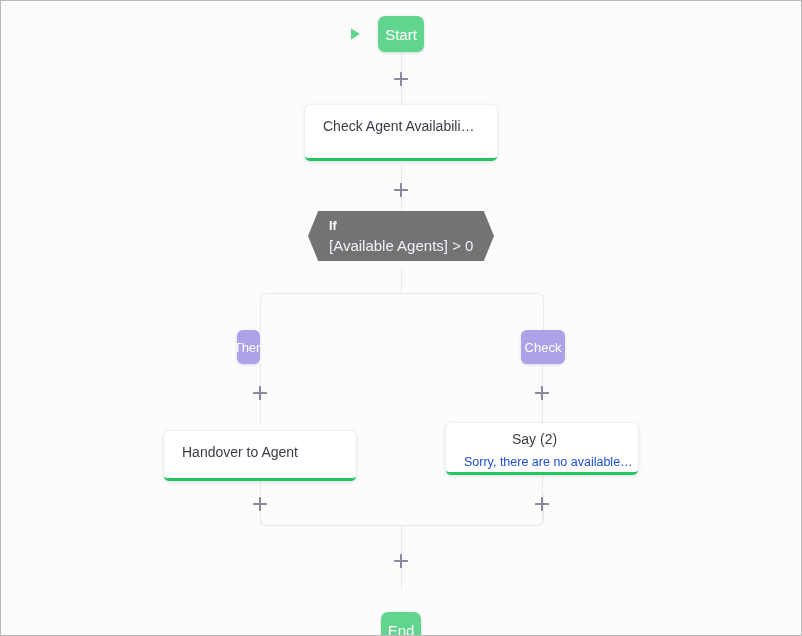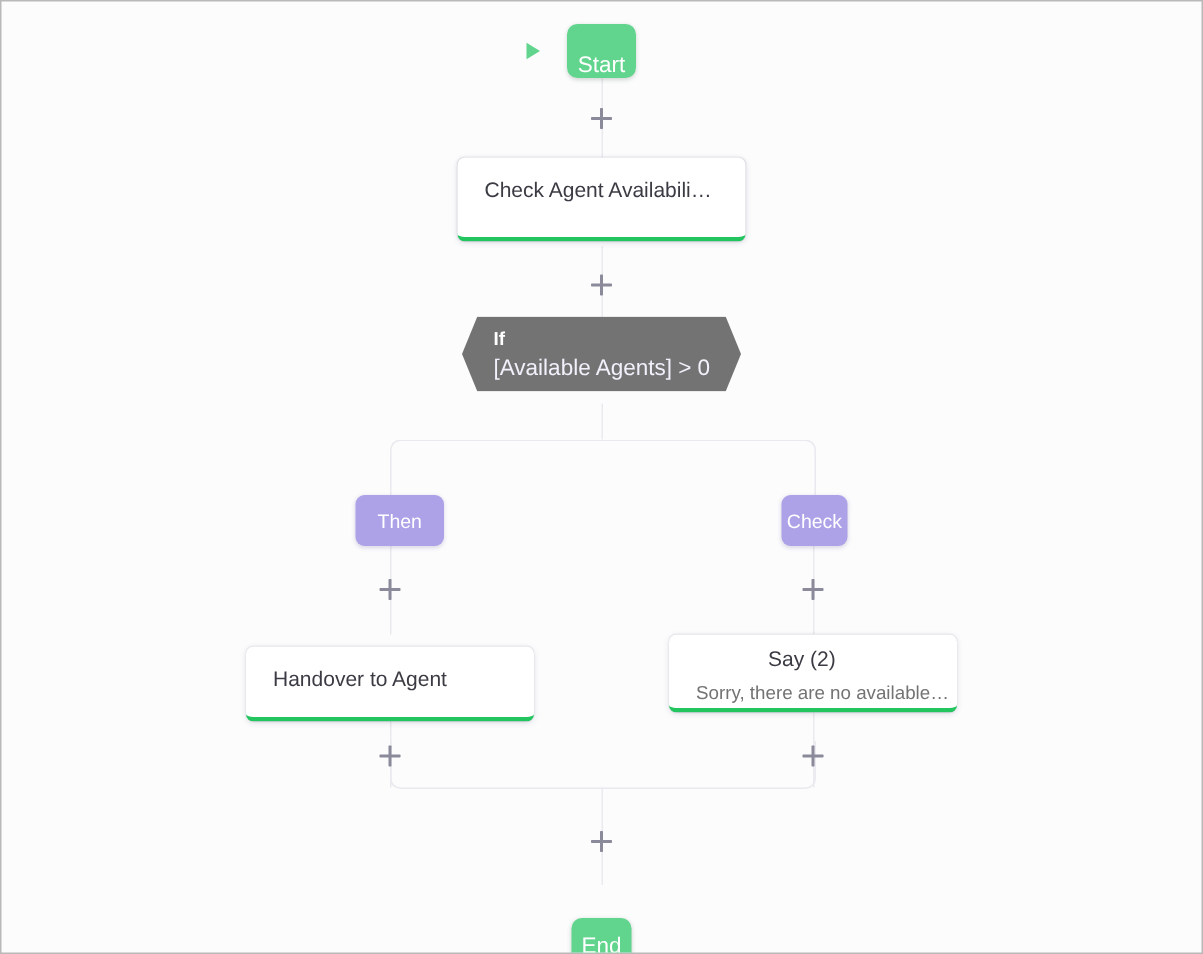--- a/index.html
+++ b/index.html
@@ -79,21 +79,20 @@
     box-shadow: 0 1px 3px rgba(60, 80, 70, 0.22);
     cursor: pointer;
     user-select: none;
   }
   #start-node {
     left: 377px;
     top: 15px;
     width: 46px;
     height: 36px;
     background: #61d48d;
-    align-items: flex-end;
   }
   #end-node {
     left: 380px;
     top: 589px;
     width: 40px;
     height: 36px;
     background: #61d48d;
     margin-top: 22px;
   }
   #play-icon {
@@ -120,21 +119,21 @@
     top: 13px;
     font-size: 14px;
     color: #3b3b44;
     white-space: nowrap;
   }
   .card-sub {
     position: absolute;
     left: 18px;
     top: 32px;
     font-size: 12.5px;
-    color: #737373;
+    color: #1d4ed8;
     white-space: nowrap;
   }
   #card-check {
     left: 304px;
     top: 104px;
     width: 192px;
     height: 56px;
   }
   #card-handover {
     left: 163px;
@@ -187,21 +186,21 @@
     color: #ffffff;
     font-size: 13px;
     border-radius: 6px;
     box-shadow: 0 1px 3px rgba(80, 70, 130, 0.2);
     cursor: pointer;
     user-select: none;
   }
   #badge-then {
     left: 236px;
     top: 329px;
-    width: 59px;
+    width: 23px;
     height: 34px;
   }
   #badge-else {
     left: 520px;
     top: 329px;
     width: 44px;
     height: 34px;
   }
 </style>
 </head>

